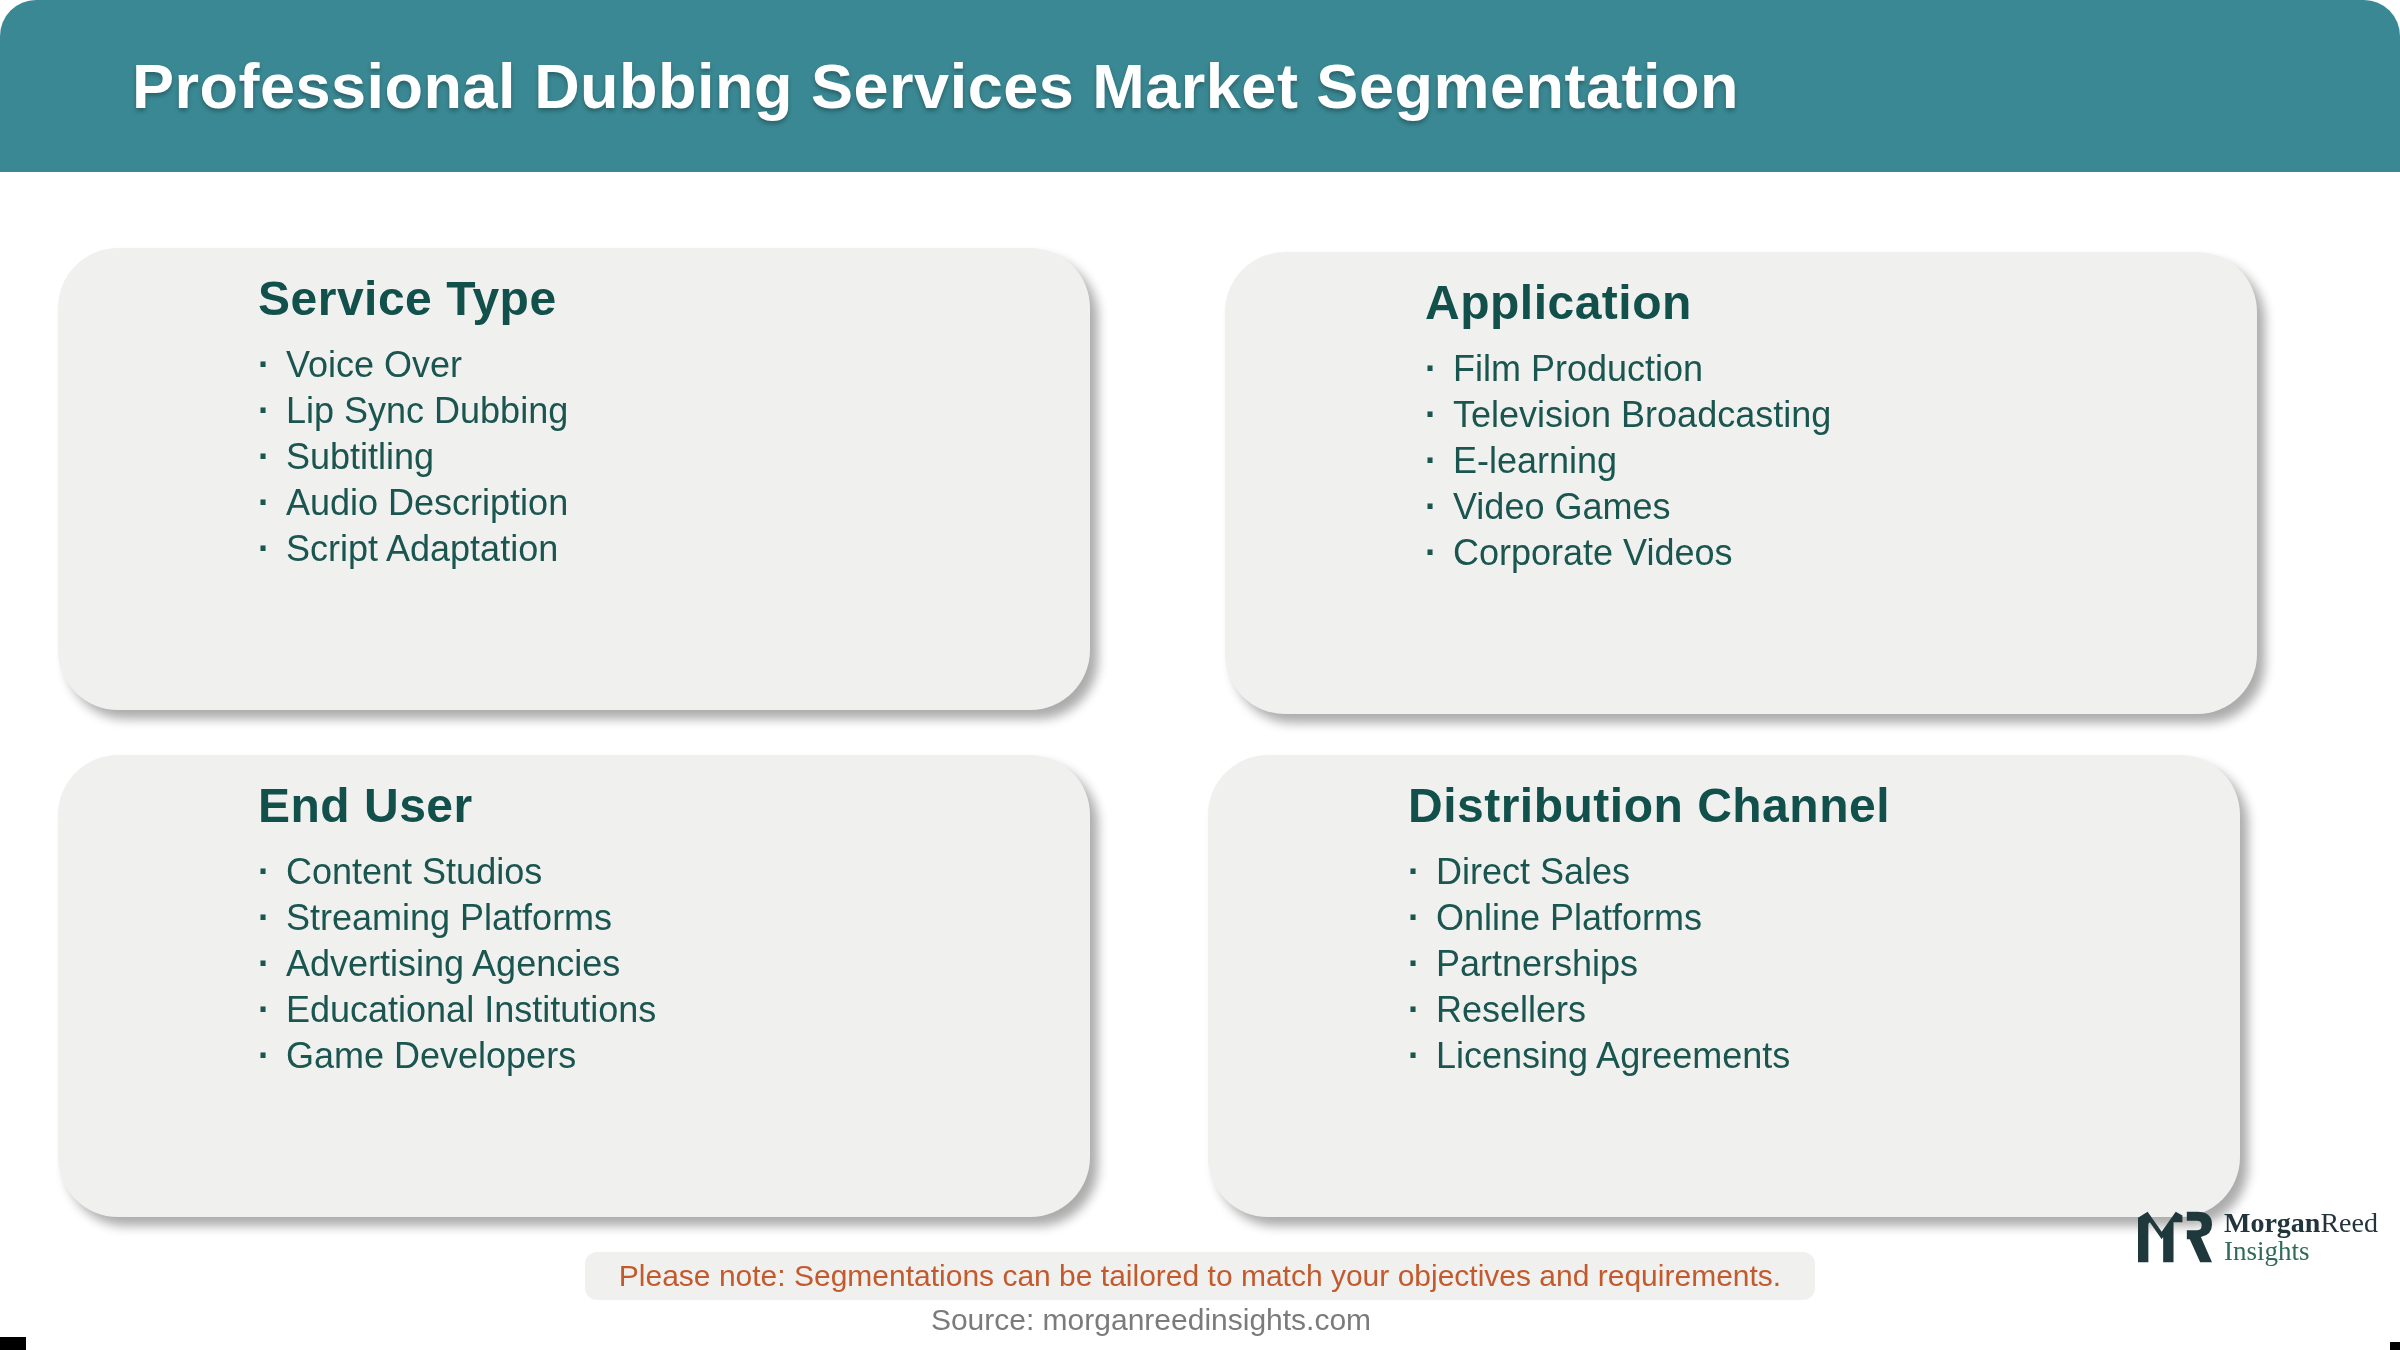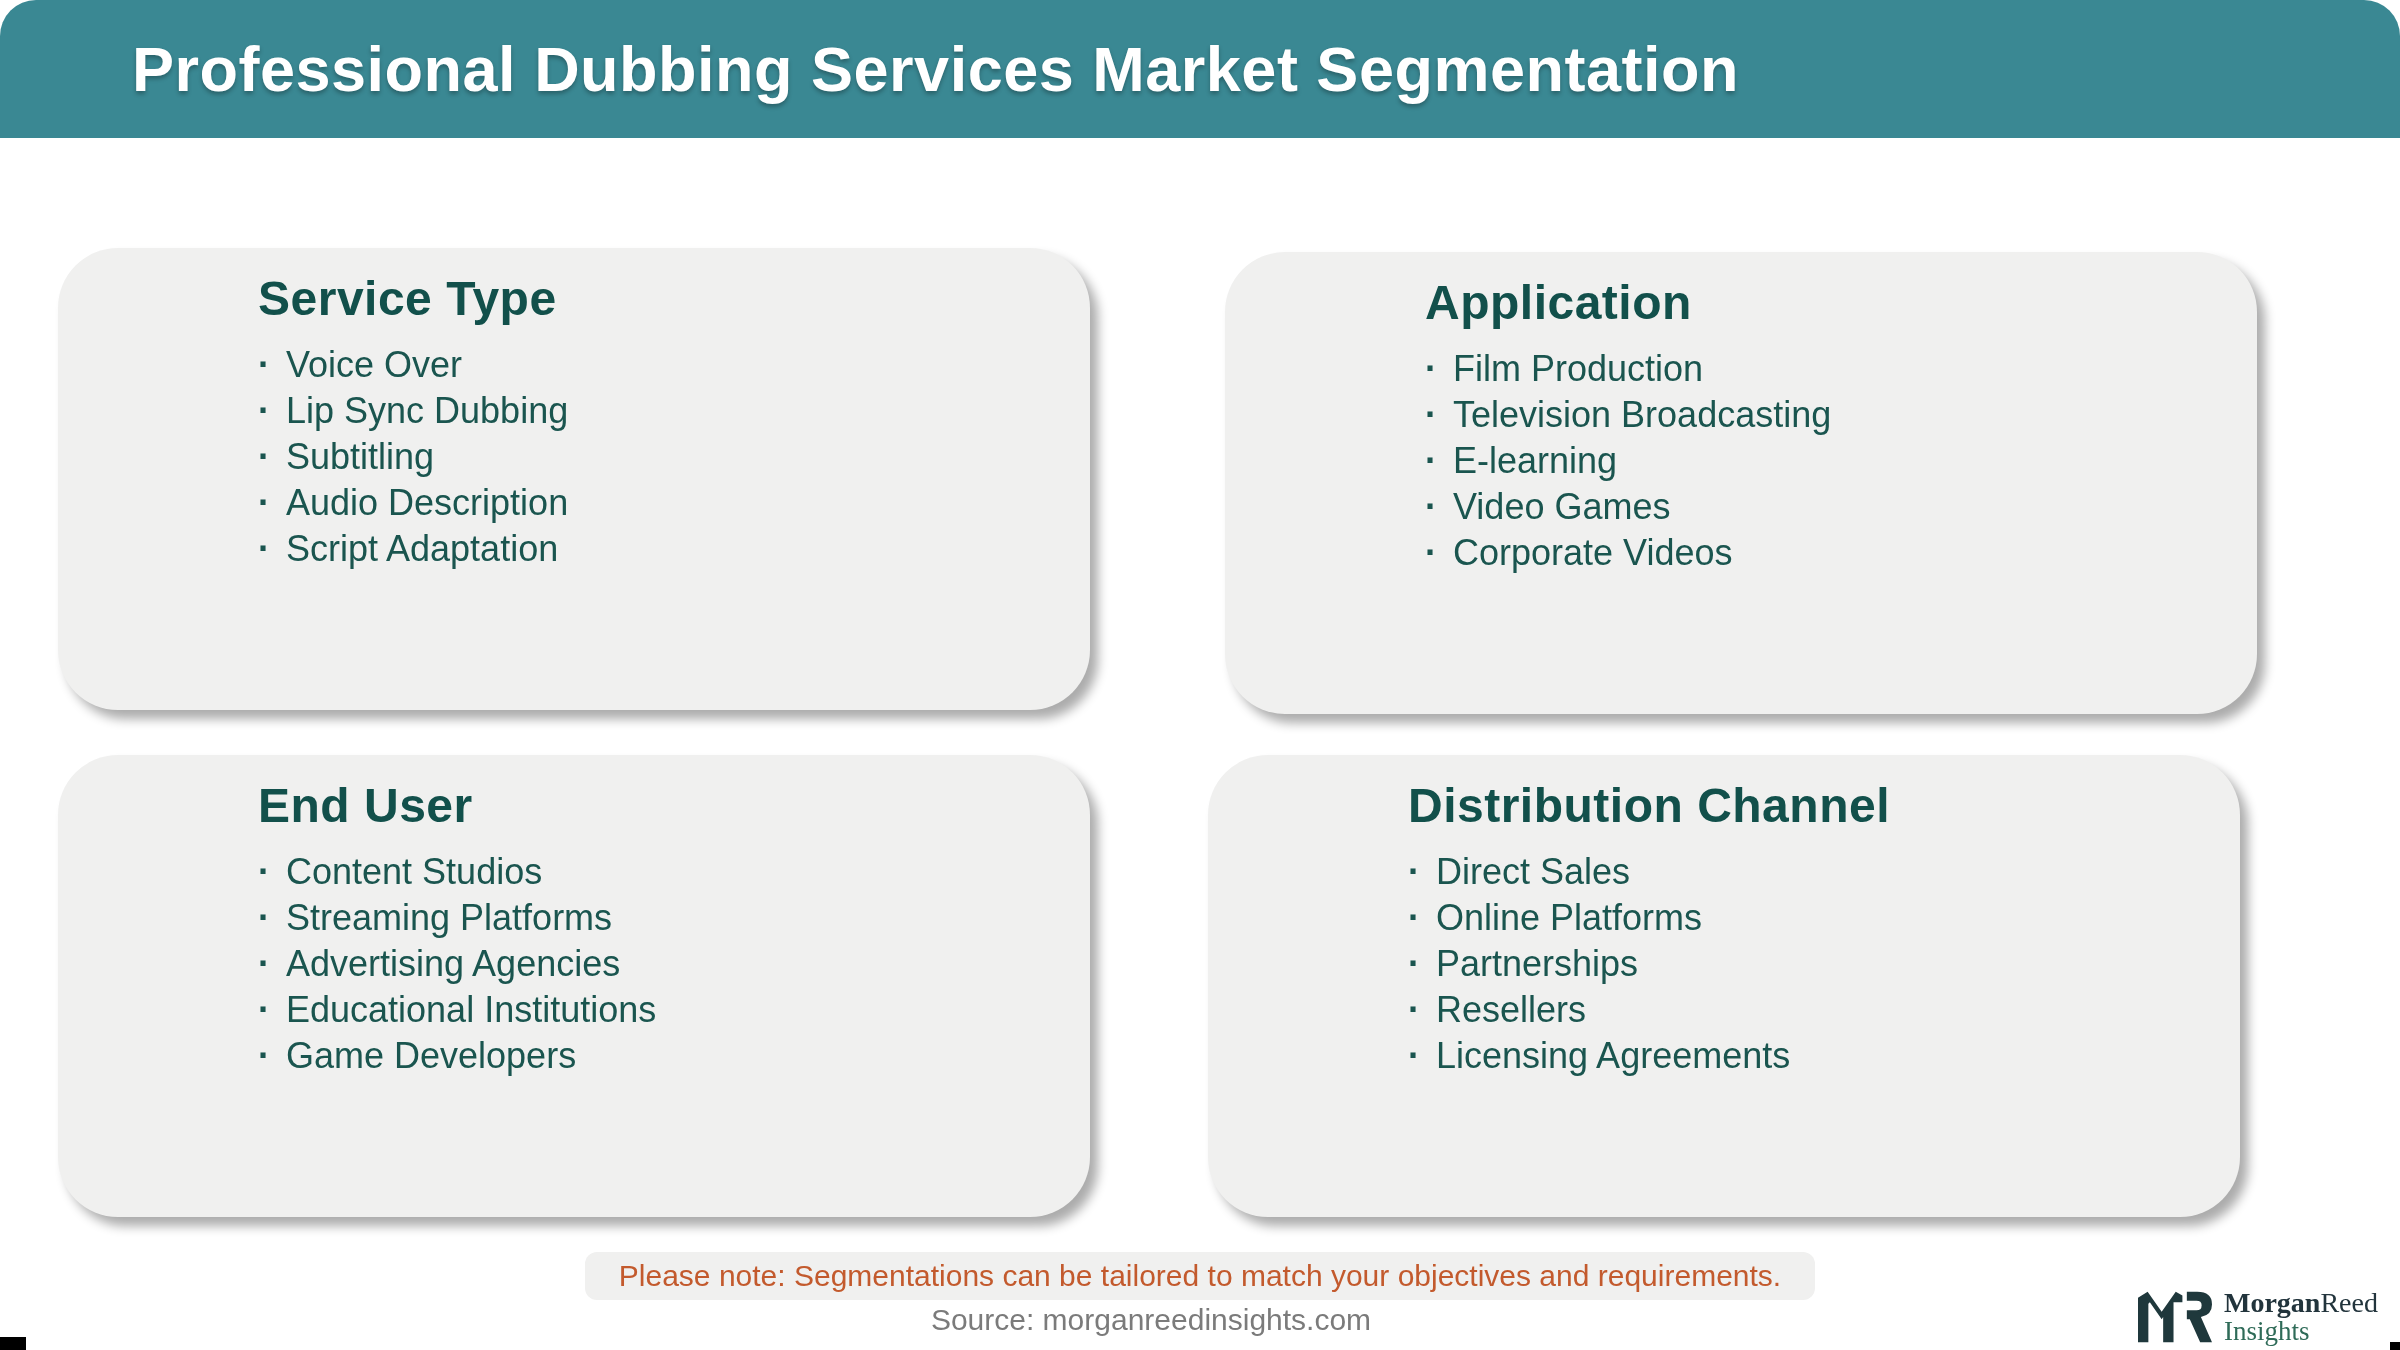--- a/index.html
+++ b/index.html
@@ -5,21 +5,21 @@
   html,body{margin:0;padding:0;}
   .page{
     position:relative;
     width:2400px;height:1350px;
     background:#ffffff;
     overflow:hidden;
     font-family:"Liberation Sans","DejaVu Sans",sans-serif;
   }
   
   .header{
-    position:absolute;left:0;top:0;width:2400px;height:138px;
+    position:absolute;left:0;top:0;width:2400px;height:172px;
     background:#3a8893;
     border-radius:36px 36px 0 0;
     display:flex;align-items:center;
   }
   .header h1{
     margin:0 0 0 132px;
     font-size:63px;font-weight:bold;color:#ffffff;
     letter-spacing:0.5px;
     text-shadow:0 3px 4px rgba(0,0,0,0.28);
   }
@@ -60,21 +60,21 @@
     font-size:30px;color:#c35a2d;
   }
   
   .source{
     position:absolute;left:0;top:1303px;width:2302px;
     text-align:center;
     font-size:30px;color:#7b7b7b;
   }
   
   .logo{
-    position:absolute;left:2138px;top:1288px;
+    position:absolute;left:2138px;top:1208px;
     display:flex;align-items:center;
   }
   .logo svg{display:block;margin-right:12px;}
   .logo-text{display:flex;flex-direction:column;line-height:1.05;}
   .logo-name{
     font-family:"Liberation Serif","DejaVu Serif",serif;
     font-size:28px;color:#22343c;
   }
   .logo-name .bold{font-weight:bold;}
   .logo-sub{

